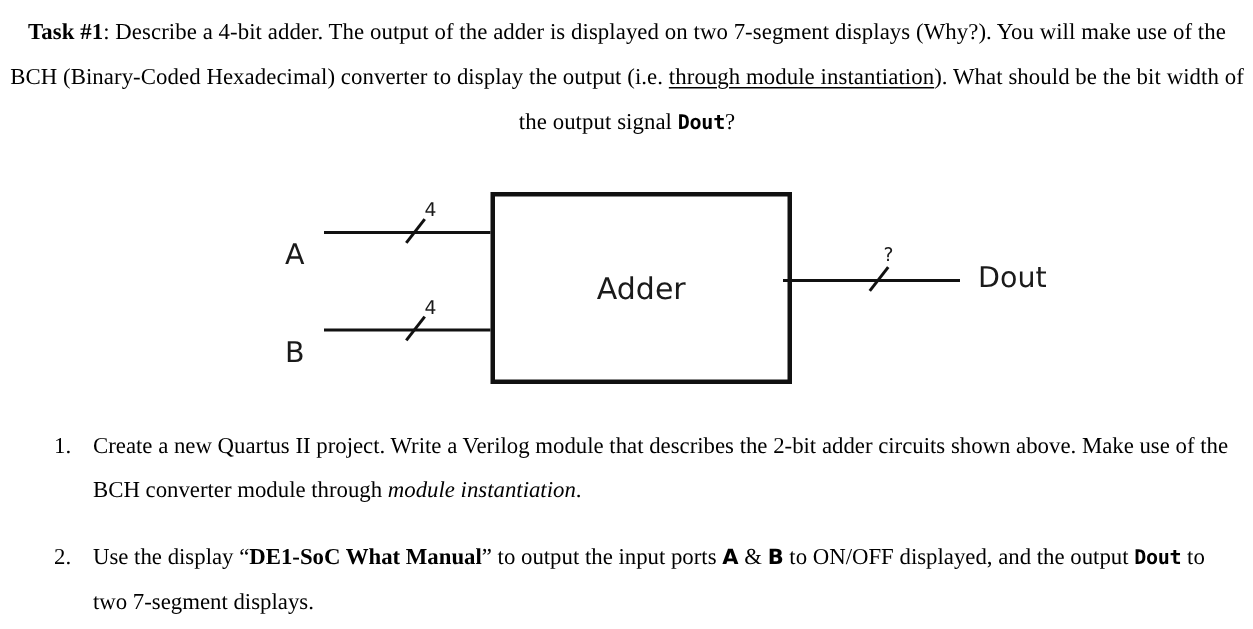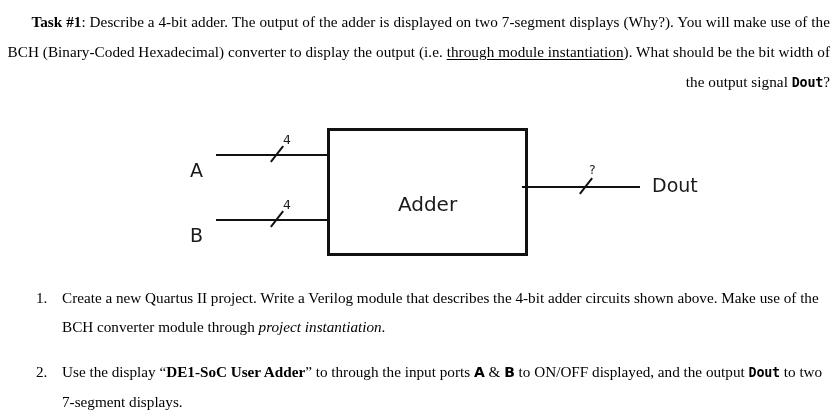--- a/index.html
+++ b/index.html
@@ -18,21 +18,21 @@
   }
 
   
   #intro-paragraph {
     position: absolute;
     left: 6px;
     top: 7px;
     width: 824px;
     font-size: 15.2px;
     line-height: 30px;
-    text-align: right;
+    text-align: center;
     letter-spacing: 0.05px;
   }
   .bold-serif { font-weight: bold; }
   .italic-serif { font-style: italic; }
   .underline { text-decoration: underline; text-underline-offset: 2px; }
   .mono-sig {
     font-family: "DejaVu Sans Mono", "Liberation Mono", monospace;
     font-weight: bold;
     font-size: 13.4px;
     letter-spacing: -0.2px;
@@ -65,21 +65,21 @@
     top: 10px;
     width: 195px;
     height: 122px;
     border: 3px solid #111111;
     background: #ffffff;
     box-sizing: content-box;
   }
   #adder-box-label {
     position: absolute;
     left: 0;
-    top: 12px;
+    top: 0;
     width: 195px;
     height: 122px;
     display: flex;
     align-items: center;
     justify-content: center;
     font-family: "DejaVu Sans", "Liberation Sans", sans-serif;
     font-size: 20px;
     color: #1a1a1a;
   }
   .wire {
@@ -150,20 +150,20 @@
 
   <div class="wire" style="left:522px; top:68px; width:118px;"></div>
   <div class="slash" style="left:585px; top:58px;"></div>
   <span class="width-tag" style="left:589px; top:46px;">?</span>
   <span class="dgm-label" style="left:652px; top:58px;">Dout</span>
 </div>
 
 <ol id="task-list" style="list-style:none; margin:0; padding:0;">
 
   <li class="list-item">
-    <span class="list-marker">1.</span><span>Create a new Quartus II project. Write a Verilog module that describes the 4-bit adder circuits shown above. Make use of the BCH converter module through </span><span class="italic-serif">project instantiation</span><span>.</span>
+    <span class="list-marker">1.</span><span>Create a new Quartus II project. Write a Verilog module that describes the 2-bit adder circuits shown above. Make use of the BCH converter module through </span><span class="italic-serif">module instantiation</span><span>.</span>
   </li>
 
   <li class="list-item">
-    <span class="list-marker">2.</span><span>Use the display “</span><span class="bold-serif">DE1-SoC User Adder</span><span>” to through the input ports </span><span class="sans-bold">A</span><span> &amp; </span><span class="sans-bold">B</span><span> to ON/OFF displayed, and the output </span><span class="mono-sig">Dout</span><span> to two 7-segment displays.</span>
+    <span class="list-marker">2.</span><span>Use the display “</span><span class="bold-serif">DE1-SoC What Manual</span><span>” to output the input ports </span><span class="sans-bold">A</span><span> &amp; </span><span class="sans-bold">B</span><span> to ON/OFF displayed, and the output </span><span class="mono-sig">Dout</span><span> to two 7-segment displays.</span>
   </li>
 
 </ol>
 
 </body></html>

